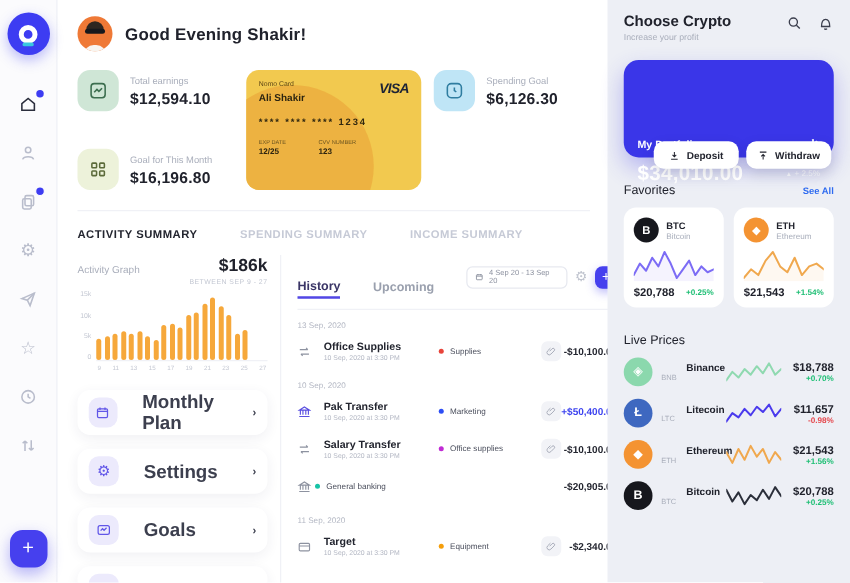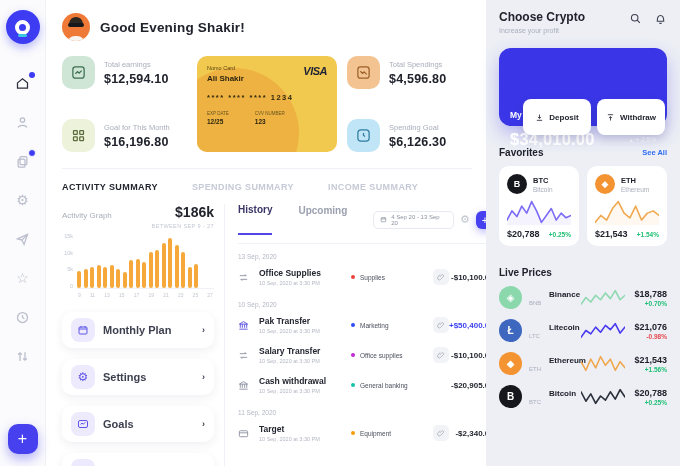--- a/index.html
+++ b/index.html
@@ -74,27 +74,27 @@
   .ylab { display:flex; flex-direction:column; justify-content:space-between; height:56px; font-size:5.5px; color:#c3c7d2; padding-right:4px; text-align:right; width:15px; }
   .plot { flex:1; }
   .bars { display:flex; align-items:flex-end; gap:2.5px; height:56px; border-bottom:1px solid #f0f1f6; }
   .bar { width:4px; border-radius:2px; background:#f6a83b; }
   .xlab { display:flex; justify-content:space-between; font-size:5px; color:#c3c7d2; margin-top:3px; padding:0 1px; }
 
   .menu { margin-top:14px; display:flex; flex-direction:column; gap:11px; }
   .menu-row { height:36px; background:#fff; border-radius:10px; box-shadow:0 3px 10px rgba(40,44,78,.07); display:flex; align-items:center; padding:0 9px; cursor:pointer; }
   .menu-chip { width:24px; height:24px; border-radius:8px; background:#eceafc; color:#6156e8; display:flex; align-items:center; justify-content:center; font-size:12px; }
   .menu-chip svg { width:12px; height:12px; }
-  .menu-label { font-size:11px; font-weight:bold; color:#3c3f4e; margin-left:8px; }
+  .menu-label { font-size:15px; font-weight:bold; color:#3c3f4e; margin-left:20px; }
   .menu-car { margin-left:auto; color:#3c3f4e; font-size:9px; font-weight:bold; }
 
   
   .hist-col { flex:1; border-left:1px solid #f0f1f6; padding-left:13px; margin-left:10px; }
   .hist-head { display:flex; align-items:center; border-bottom:1px solid #f0f1f6; padding-bottom:8px; }
-  .hist-tab { font-size:10px; font-weight:bold; color:#9aa0ae; margin-right:26px; cursor:pointer; padding-bottom:18px; }
+  .hist-tab { font-size:10px; font-weight:bold; color:#9aa0ae; margin-right:26px; cursor:pointer; padding-bottom:2px;margin-top:20px; }
   .hist-tab.active { color:#3a3566; border-bottom:2px solid #5247e5; }
   .hist-tools { margin-left:auto; display:flex; align-items:center; gap:6px; }
   .range-chip { height:18px; border:1px solid #e7e9f0; border-radius:5px; display:flex; align-items:center; gap:4px; padding:0 6px; font-size:6px; color:#8d92a0; cursor:pointer; }
   .range-chip svg { width:7px; height:7px; color:#8d92a0; }
   .gear-mini { color:#c0c4cf; font-size:11px; cursor:pointer; }
   .plus-mini { width:18px; height:18px; border-radius:6px; background:#4640ee; color:#fff; font-size:11px; display:flex; align-items:center; justify-content:center; box-shadow:0 3px 8px rgba(70,64,238,.35); cursor:pointer; }
 
   .tx-group-date { font-size:6.5px; color:#b3b7c3; margin:9px 0 2px; }
   .tx-row { display:flex; align-items:center; height:30px; cursor:pointer; }
   .tx-ic { width:14px; color:#8d92a0; flex-shrink:0; display:flex; }
@@ -124,25 +124,25 @@
   .portfolio { position:relative; margin-top:14px; background:#3a36e8; border-radius:12px; height:78px; padding:10px 11px; box-shadow:0 8px 18px rgba(58,54,232,.3); }
   .pf-row1 { display:flex; justify-content:space-between; align-items:center;margin-top:48px; }
   .pf-label { font-size:8.5px; font-weight:bold; color:#fff; }
   .pf-chart-ic { color:rgba(255,255,255,.85); }
   .pf-chart-ic svg { width:11px; height:11px; }
   .pf-row2 { display:flex; justify-content:space-between; align-items:center; margin-top:6px; }
   .pf-value { font-size:16.5px; font-weight:bold; color:#fff; letter-spacing:.2px; }
   .pf-change { font-size:6.5px; color:rgba(255,255,255,.75); display:flex; align-items:center; gap:2px; }
   .pf-change .tri { font-size:5px; }
   .pf-btns { position:absolute; left:24px; right:2px; bottom:-9px; display:flex; gap:6px; }
-  .pf-btn { flex:1; height:36px; background:#fff; border-radius:8px; box-shadow:0 4px 10px rgba(35,38,60,.15); display:flex; align-items:center; justify-content:center; gap:5px; font-size:8px; font-weight:bold; color:#23252f; cursor:pointer; }
+  .pf-btn { flex:1; height:22px; background:#fff; border-radius:8px; box-shadow:0 4px 10px rgba(35,38,60,.15); display:flex; align-items:center; justify-content:center; gap:5px; font-size:8px; font-weight:bold; color:#23252f; cursor:pointer; }
   .pf-btn svg { width:9px; height:9px; }
 
   .sec-head { display:flex; justify-content:space-between; align-items:center; margin-top:21px; }
-  .sec-title { font-size:10px; font-weight:bold;text-align:right; }
+  .sec-title { font-size:10px; font-weight:normal;text-align:right; }
   .see-all { font-size:7.5px; font-weight:bold; color:#2e6bf0; cursor:pointer; }
 
   .fav-grid { display:flex; gap:8px; margin-top:8px; }
   .fav-card { flex:1; background:#fff; border-radius:10px; padding:8px 8px 7px; cursor:pointer; }
   .fav-top { display:flex; align-items:center; gap:6px; }
   .coin-ic { border-radius:50%; color:#fff; display:flex; align-items:center; justify-content:center; font-weight:bold; flex-shrink:0; }
   .coin-ic.sm { width:20px; height:20px; font-size:9px; }
   .coin-ic.md { width:23px; height:23px; font-size:10px; }
   .c-black{background:#16171d}.c-orange{background:#f49332}.c-green{background:#8bd8ad}.c-blue{background:#3e68c0}
   .fav-sym { font-size:7.5px; font-weight:bold; }
@@ -279,32 +279,20 @@
           <div class="cc-meta-val">12/25</div>
         </div>
         <div>
           <div class="cc-meta-label">CVV NUMBER</div>
           <div class="cc-meta-val">123</div>
         </div>
       </div>
     </div>
 
     <div class="stat-col">
-      <div class="stat">
-        <div class="stat-ic ic-orange">
-          <svg viewBox="0 0 24 24" fill="none" stroke="currentColor" stroke-width="2">
-              <rect x="3" y="3" width="18" height="18" rx="4"></rect>
-              <path d="M7 10 l3.5 3.5 2.5-2.5 4 4"></path>
-            </svg>
-        </div>
-        <div>
-          <div class="stat-label">Total Spendings</div>
-          <div class="stat-value">$4,596.80</div>
-        </div>
-      </div>
       <div class="stat">
         <div class="stat-ic ic-blue">
           <svg viewBox="0 0 24 24" fill="none" stroke="currentColor" stroke-width="2">
               <rect x="3" y="3" width="18" height="18" rx="5"></rect>
               <path d="M12 8 v4 l2.5 1.5"></path>
             </svg>
         </div>
         <div>
           <div class="stat-label">Spending Goal</div>
           <div class="stat-value">$6,126.30</div>
@@ -494,24 +482,20 @@
             </svg>
           </div>
         <div class="tx-amt">-$10,100.00</div>
       </div>
       <div class="tx-row">
         <div class="tx-ic">
             <svg viewBox="0 0 24 24" fill="none" stroke="currentColor" stroke-width="2">
               <path d="M3 9 L12 3.5 L21 9 Z M5 9 v8 M9.5 9 v8 M14.5 9 v8 M19 9 v8 M3 20 h18"></path>
             </svg>
           </div>
-        <div class="tx-main">
-          <div class="tx-title">Cash withdrawal</div>
-          <div class="tx-time">10 Sep, 2020 at 3:30 PM</div>
-        </div>
         <div class="tx-tag">
             <i class="dot dot-teal"></i>
             <span>General banking</span>
           </div>
         <div class="clip-spacer"></div>
         <div class="tx-amt">-$20,905.00</div>
       </div>
 
       <div class="tx-group-date">11 Sep, 2020</div>
       <div class="tx-row">
@@ -659,21 +643,21 @@
       <div class="live-meta">
         <div class="live-name">Litecoin</div>
         <div class="live-sym">LTC</div>
       </div>
       <div class="live-spark">
           <svg viewBox="0 0 100 30" preserveAspectRatio="none">
             <polyline points="0.0,27.0 11.1,15.0 22.2,21.0 33.3,9.0 44.4,18.0 55.6,6.0 66.7,13.5 77.8,3.0 88.9,19.5 100.0,9.0" fill="none" stroke="#4a3aed" stroke-width="1.6" vector-effect="non-scaling-stroke" stroke-linejoin="round" stroke-linecap="round"></polyline>
           </svg>
         </div>
       <div class="live-right">
-        <div class="live-price">$21,076</div>
+        <div class="live-price">$11,657</div>
         <div class="pct down live-pct">-0.98%</div>
       </div>
     </div>
     <div class="live-row">
       <div class="coin-ic md c-orange">◆</div>
       <div class="live-meta">
         <div class="live-name">Ethereum</div>
         <div class="live-sym">ETH</div>
       </div>
       <div class="live-spark">

